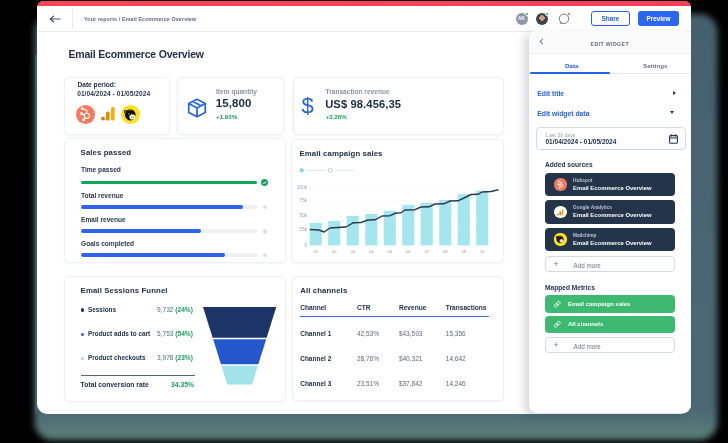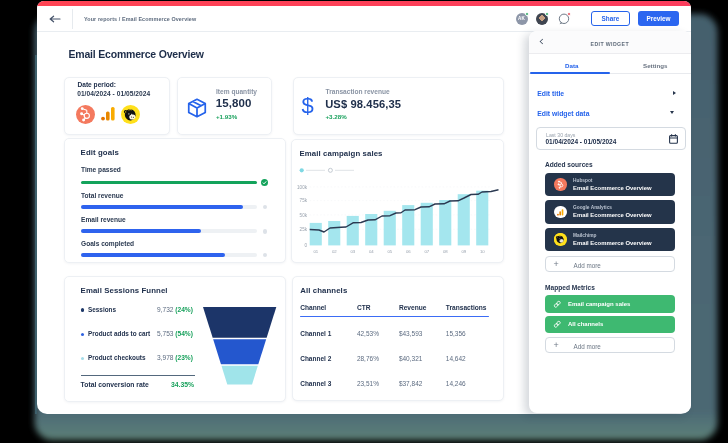--- a/index.html
+++ b/index.html
@@ -23,21 +23,21 @@
 #av3 { left:521px; background:#fff; }
 
 .btn { top:5px; height:15px; border-radius:3px; font-size:6.4px; font-weight:bold; text-align:center; line-height:15px; }
 #share { left:554px; width:39px; background:#fff; border:1px solid #2563eb; color:#2563eb; line-height:13px; }
 #preview { left:601px; width:41px; background:#2b66f0; color:#fff; }
 
 #h1 { left:31.5px; top:47px; font-size:10.5px; letter-spacing:-0.2px; font-weight:bold; color:#1d2d49; }
 
 .card { background:#fff; border:1px solid #edf0f4; border-radius:5px; box-shadow:0 1px 2.5px rgba(20,40,80,0.05); }
 #kpi1 { left:27px; top:76px; width:106px; height:58px; }
-#kpi2 { left:140px; top:76px; width:95px; height:58px; }
+#kpi2 { left:140px; top:76px; width:107px; height:58px; }
 #kpi3 { left:256px; top:76px; width:211px; height:58px; }
 #goals { left:27px; top:136.5px; width:221.5px; height:125px; }
 #chart { left:254px; top:137.5px; width:212.5px; height:124.5px; }
 #funnel { left:27px; top:274.5px; width:221.5px; height:126.5px; }
 #channels { left:254.5px; top:274.5px; width:212px; height:125px; }
 .klabel { font-size:6.6px; color:#8a94a4; font-weight:bold; }
 .kval { font-size:11.5px; color:#20304c; font-weight:bold; letter-spacing:.1px; }
 .kdelta { font-size:6.2px; color:#18a15c; font-weight:bold; }
 .ctitle { font-size:7.8px; font-weight:bold; color:#21314d; letter-spacing:.1px; }
 
@@ -166,21 +166,21 @@
     </div>
 
     <div id="kpi3" class="card abs">
       <div class="abs" style="left:7.5px;top:15px;font-size:22px;color:#2563eb;font-weight:400">$</div>
       <div class="klabel abs" style="left:31.5px;top:9.5px">Transaction revenue</div>
       <div class="kval abs" style="left:31.2px;top:19.5px;font-size:11.2px">US$ 98.456,35</div>
       <div class="kdelta abs" style="left:31.5px;top:34.5px">+3.28%</div>
     </div>
 
     <div id="goals" class="card abs">
-      <div class="ctitle abs" style="left:15.6px;top:9.5px">Edit goals</div>
+      <div class="ctitle abs" style="left:15.6px;top:9.5px">Sales passed</div>
       <div class="glabel abs" style="top:27.5px">Time passed</div>
       <div class="track abs" style="top:42.4px">
           <div class="fill" style="width:100%;background:#13a35b"></div>
         </div>
       <svg style="left:195.6px;top:40.3px" width="7" height="7" viewBox="0 0 7 7">
           <circle cx="3.5" cy="3.5" r="3.5" fill="#13a35b"></circle>
           <path d="M1.8 3.6 l1.2 1.2 l2.2 -2.4" stroke="#fff" stroke-width="1" fill="none"></path>
         </svg>
       <div class="glabel abs" style="top:53px">Total revenue</div>
       <div class="track abs" style="top:66.7px">

